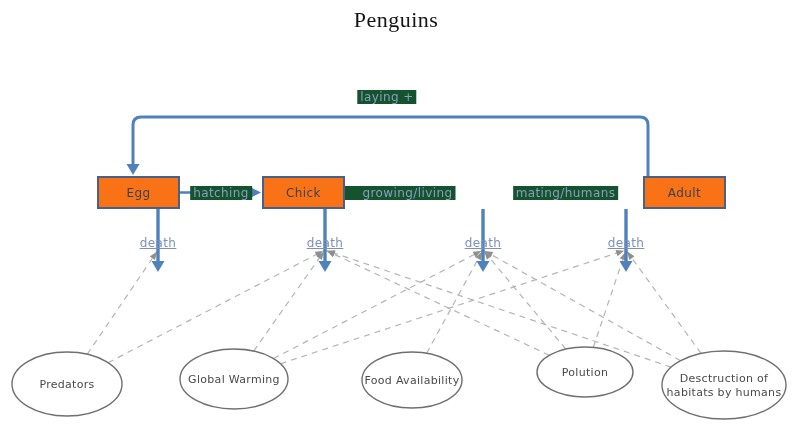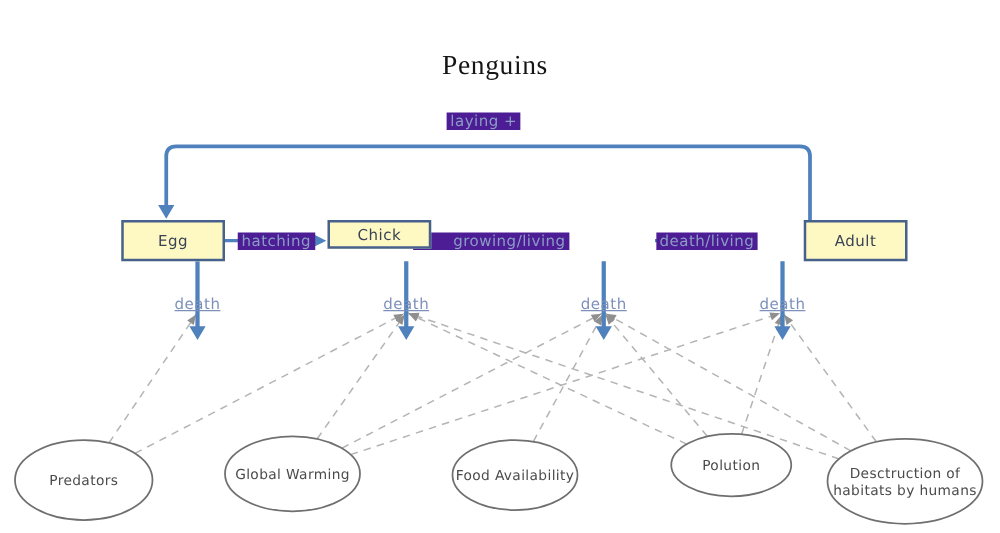--- a/index.html
+++ b/index.html
@@ -1,26 +1,26 @@
 <!DOCTYPE html>
 <html><head>
 <meta charset="utf-8">
 <style>
   html,body{margin:0;padding:0;background:#fff;}
   .wrap{position:relative;width:800px;height:426px;background:#ffffff;overflow:hidden;
         font-family:"DejaVu Sans",sans-serif;}
   #canvas{position:absolute;left:0;top:0;}
   .title{position:absolute;transform:translate(-50%,-50%);
          font-family:"Liberation Serif","DejaVu Serif",serif;
-         font-size:22px;color:#151515;letter-spacing:.5px;white-space:nowrap;margin-top:32px;}
-  .stage-box{position:absolute;background:#fef9c3;border:2px solid #46618c;box-sizing:border-box;
+         font-size:22px;color:#151515;letter-spacing:.5px;white-space:nowrap;}
+  .stage-box{position:absolute;background:#f97316;border:2px solid #46618c;box-sizing:border-box;
              display:flex;align-items:center;justify-content:center;
              font-size:12px;color:#3a4356;letter-spacing:.4px;}
   .edge-label{position:absolute;transform:translate(-50%,-50%);font-size:12px;color:#8b9dc3;
-              background:#4c1d95;padding:0 3px;white-space:nowrap;letter-spacing:.4px;}
+              background:#14532d;padding:0 3px;white-space:nowrap;letter-spacing:.4px;}
   .death-label{position:absolute;transform:translate(-50%,-50%);font-size:12px;color:#7d90ba;
                white-space:nowrap;letter-spacing:.4px;text-decoration:underline;}
 </style>
 </head>
 <body>
 
 <div class="wrap" id="diagram-root">
   <svg id="canvas" width="800" height="426">
       <line x1="87.2109088211571" y1="354.23888151609833" x2="158" y2="250" stroke="#b4b4b4" stroke-width="1.2" stroke-dasharray="6 5"></line>
       <polygon points="156.87639335141213,251.65454165836016 155.02923341043694,260.07047892954137 149.73470010368445,256.47493765406017" fill="#8f8f8f"></polygon>
@@ -71,27 +71,27 @@
       <polygon points="325,272 318.5,261 331.5,261" fill="#4f81bd"></polygon>
       <line x1="483" y1="209" x2="483" y2="263" stroke="#4f81bd" stroke-width="3.4"></line>
       <polygon points="483,272 476.5,261 489.5,261" fill="#4f81bd"></polygon>
       <line x1="626" y1="209" x2="626" y2="263" stroke="#4f81bd" stroke-width="3.4"></line>
       <polygon points="626,272 619.5,261 632.5,261" fill="#4f81bd"></polygon>
     </svg>
   <div class="title" style="left:396px;top:20px;">Penguins</div>
 <div class="edge-label" style="left: 387px; top: 97px;">laying +</div>
     <div class="edge-label" style="left: 221px; top: 192.5px;">hatching</div>
     <div class="edge-label" style="left: 393px; top: 192.5px; padding-left: 32px;">growing/living</div>
-    <div class="edge-label" style="left: 565.5px; top: 192.5px;">death/living</div>
+    <div class="edge-label" style="left: 565.5px; top: 192.5px;">mating/humans</div>
     <div class="death-label" style="left: 158px; top: 243px;">death</div>
     <div class="stage-box" style="left: 97px; top: 176px; width: 83px; height: 33px;">
       <span>Egg</span>
     </div>
     <div class="death-label" style="left: 325px; top: 243px;">death</div>
-    <div class="stage-box" style="left: 262px; top: 176px; width: 83px; height: 23px;">
+    <div class="stage-box" style="left: 262px; top: 176px; width: 83px; height: 33px;">
       <span>Chick</span>
     </div>
     <div class="death-label" style="left: 483px; top: 243px;">death</div>
     <div class="death-label" style="left: 626px; top: 243px;">death</div>
     <div class="stage-box" style="left: 607px; top: 176px; width: 83px; height: 33px; margin-left: 36px;">
       <span>Adult</span>
     </div>
   </div>
 
 </body></html>

